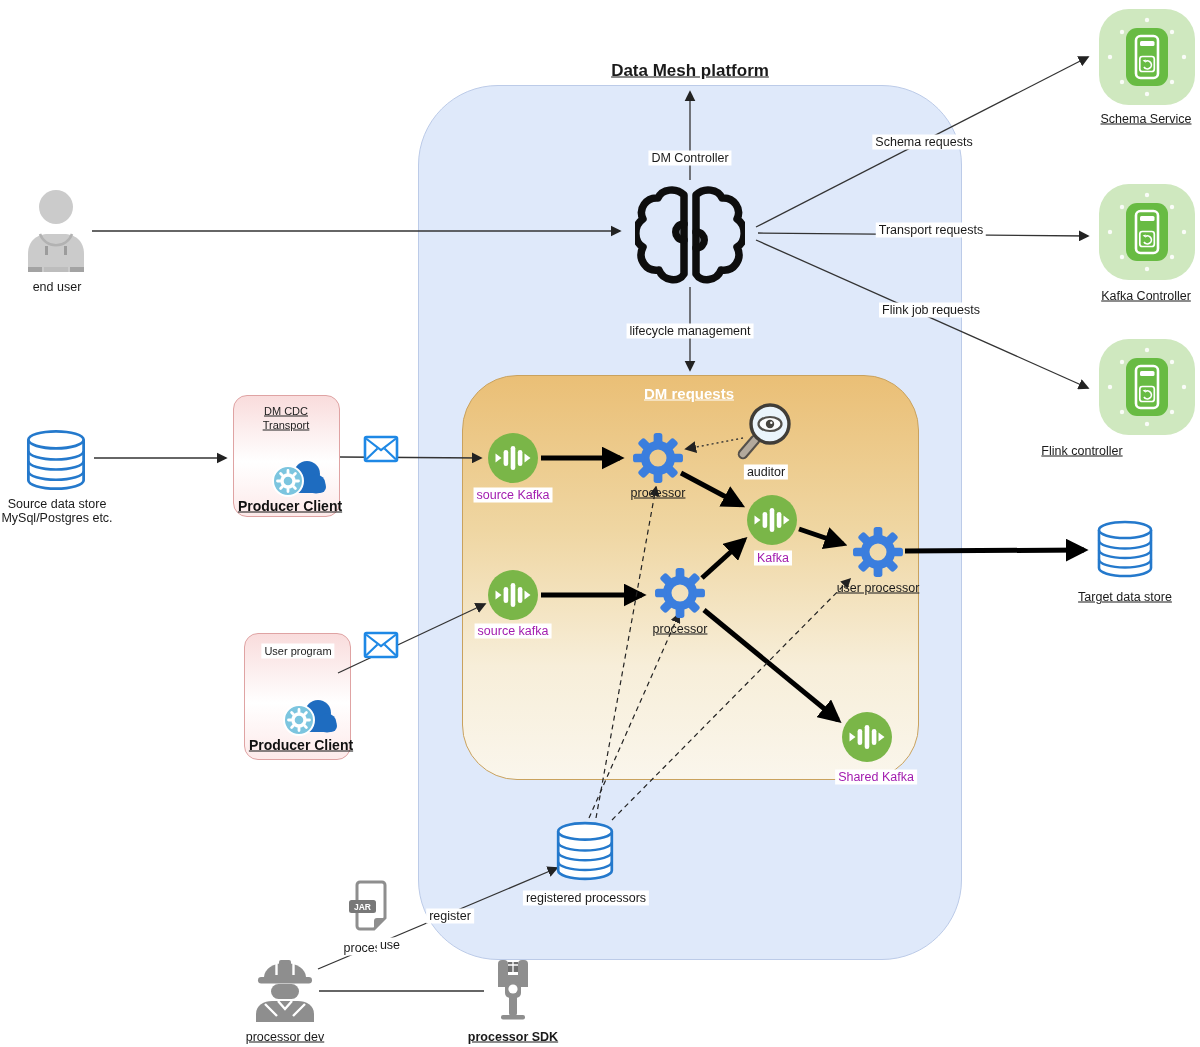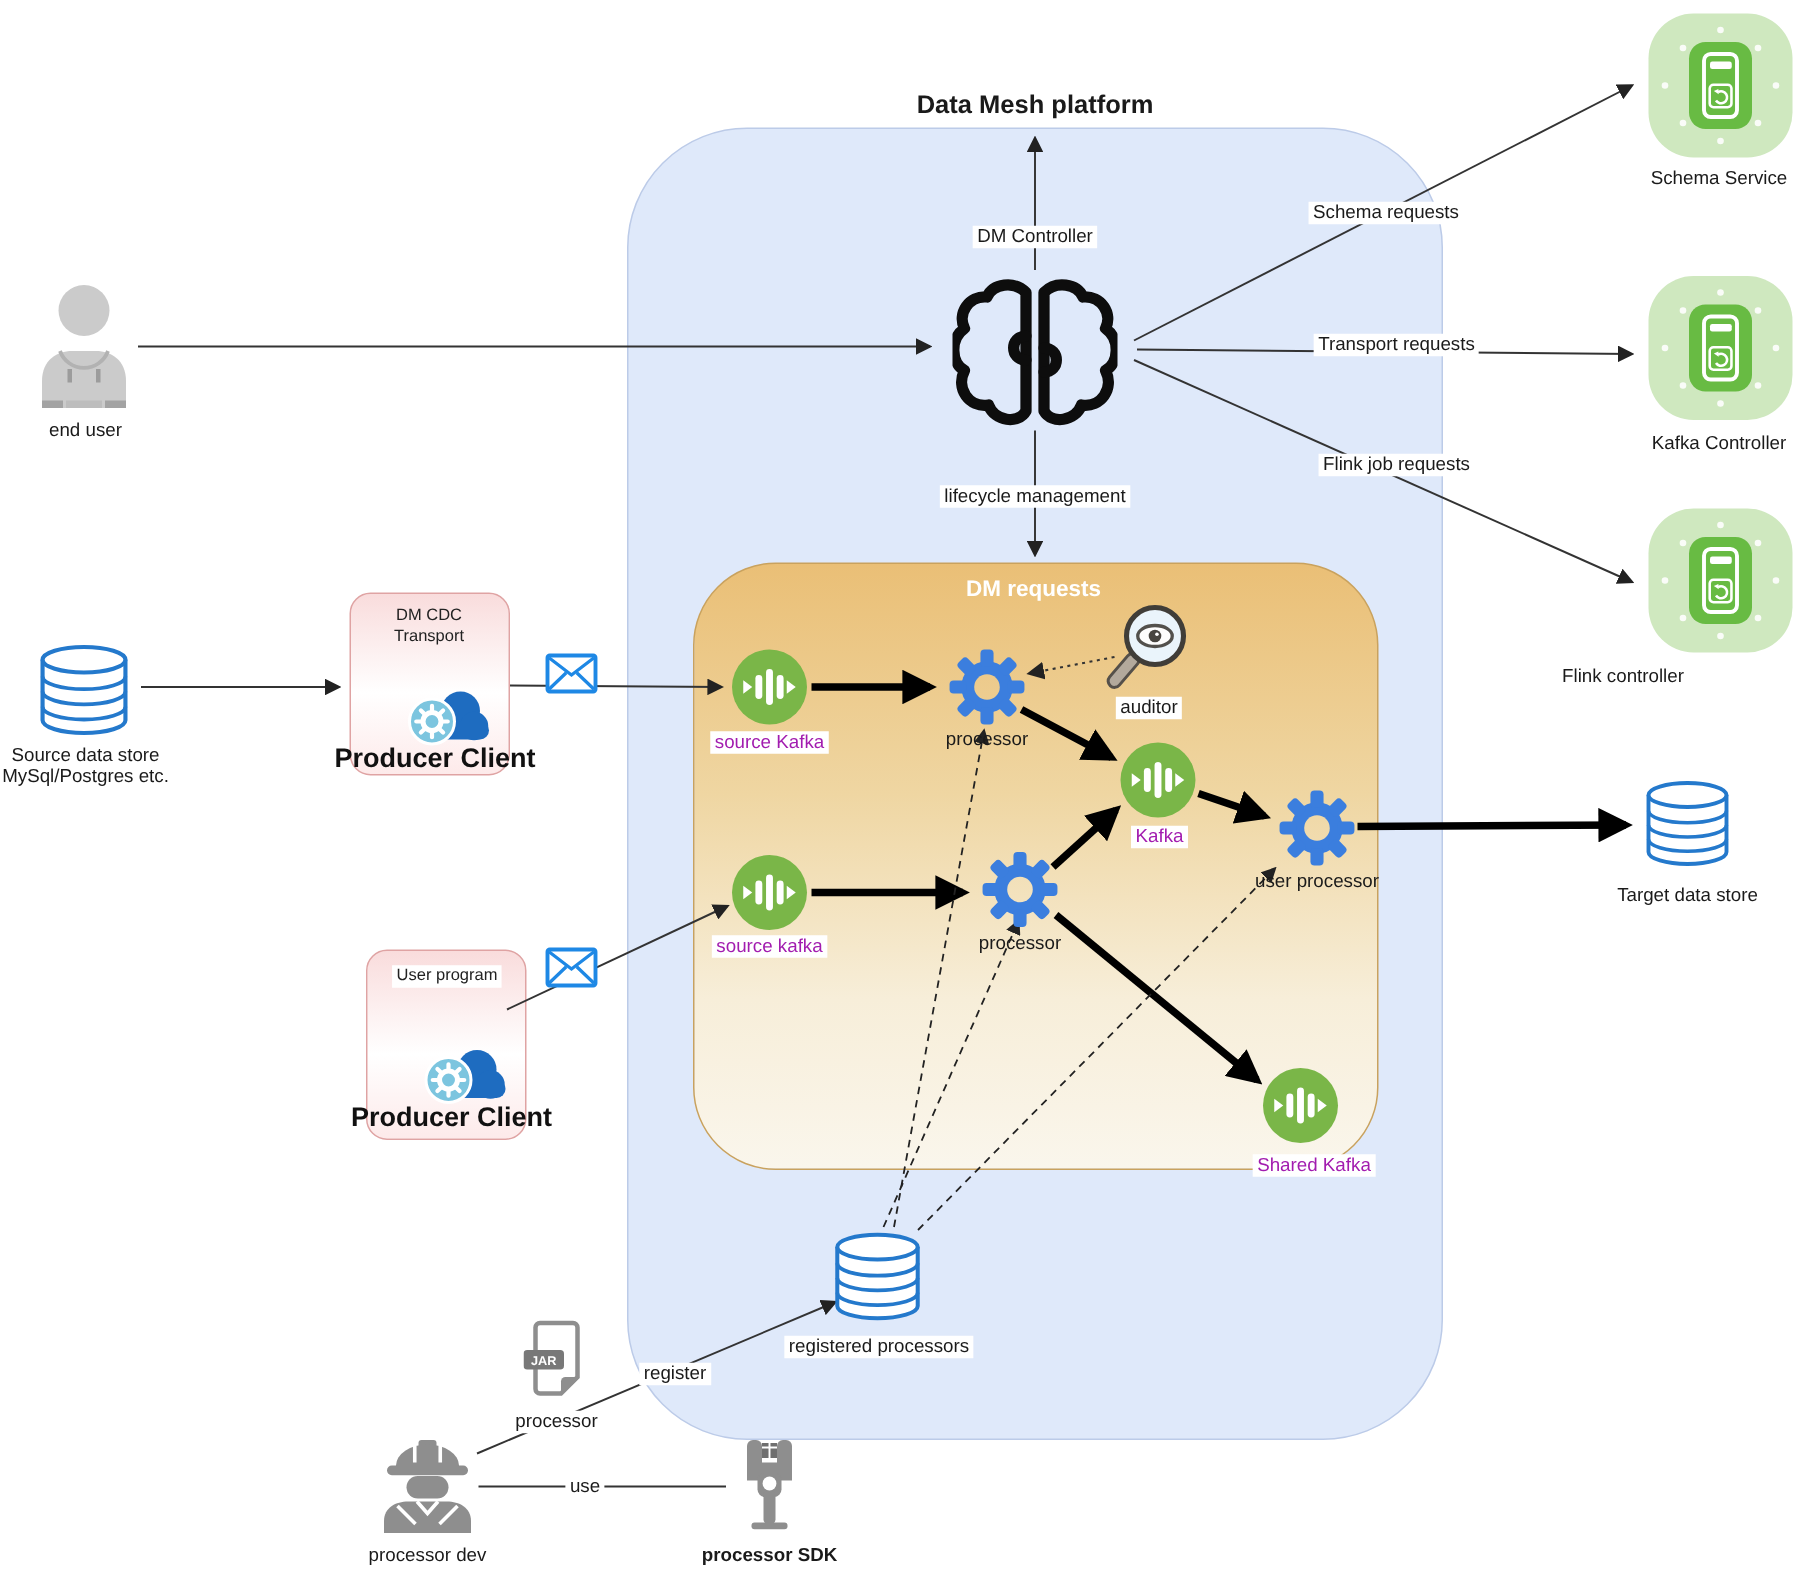--- a/index.html
+++ b/index.html
@@ -14,27 +14,27 @@
                 border:1px solid #c9a25e;z-index:1;}
   .client-box{width:105px;height:120px;border-radius:14px;border:1.5px solid #dfa3a3;
               background:linear-gradient(180deg,#f9dcdc 0%,#ffffff 55%,#fdeaea 100%);z-index:2;}
   
   #edges{left:0;top:0;z-index:3;}
   
   .node{z-index:4;}
   
   .lbl{position:absolute;transform:translate(-50%,-50%);background:#ffffff;padding:0 3px;
        font-size:12.5px;line-height:15px;color:#1a1a1a;white-space:nowrap;z-index:6;}
-  .lbl.nobg{background:transparent;}
+  .lbl.nobg{background:transparent;text-decoration:underline;}
   .lbl.blue{color:#a21caf;}
   .lbl.bold{font-weight:bold;}
   #diagram-title{font-size:17px;font-weight:bold;background:transparent;}
   #pipeline-title{font-size:15px;font-weight:bold;color:#ffffff;background:transparent;z-index:5;}
   .box-title{font-size:11px;color:#222;}
-  .client-label{font-size:18px;font-weight:bold;color:#111;}
+  .client-label{font-size:14px;font-weight:bold;color:#111;}
 </style>
 </head>
 <body>
 
 <div id="canvas">
 
   <svg width="0" height="0" style="position:absolute" aria-hidden="true">
     <defs>
       <mask id="gearHole" maskUnits="userSpaceOnUse" x="0" y="0" width="50" height="50">
         <rect width="50" height="50" fill="#fff"></rect>
@@ -328,20 +328,20 @@
   <svg class="abs node" style="left:349px;top:880px" width="44" height="54">
       <use href="#icon-jar"></use>
     </svg>
   <div class="lbl" style="left:371px;top:948px">processor</div>
 
   <svg class="abs node" style="left:252px;top:960px" width="66" height="62">
       <use href="#icon-worker"></use>
     </svg>
   <div class="lbl nobg" style="left:285px;top:1037px">processor dev</div>
 
-  <div class="lbl" style="left:390px;top:991px">use</div>
+  <div class="lbl" style="left:390px;top:945px">use</div>
 
   <svg class="abs node" style="left:485px;top:958px" width="56" height="64">
       <use href="#icon-wrench"></use>
     </svg>
   <div class="lbl nobg bold" style="left:513px;top:1037px">processor SDK</div>
 
 </div>
 
 </body></html>

